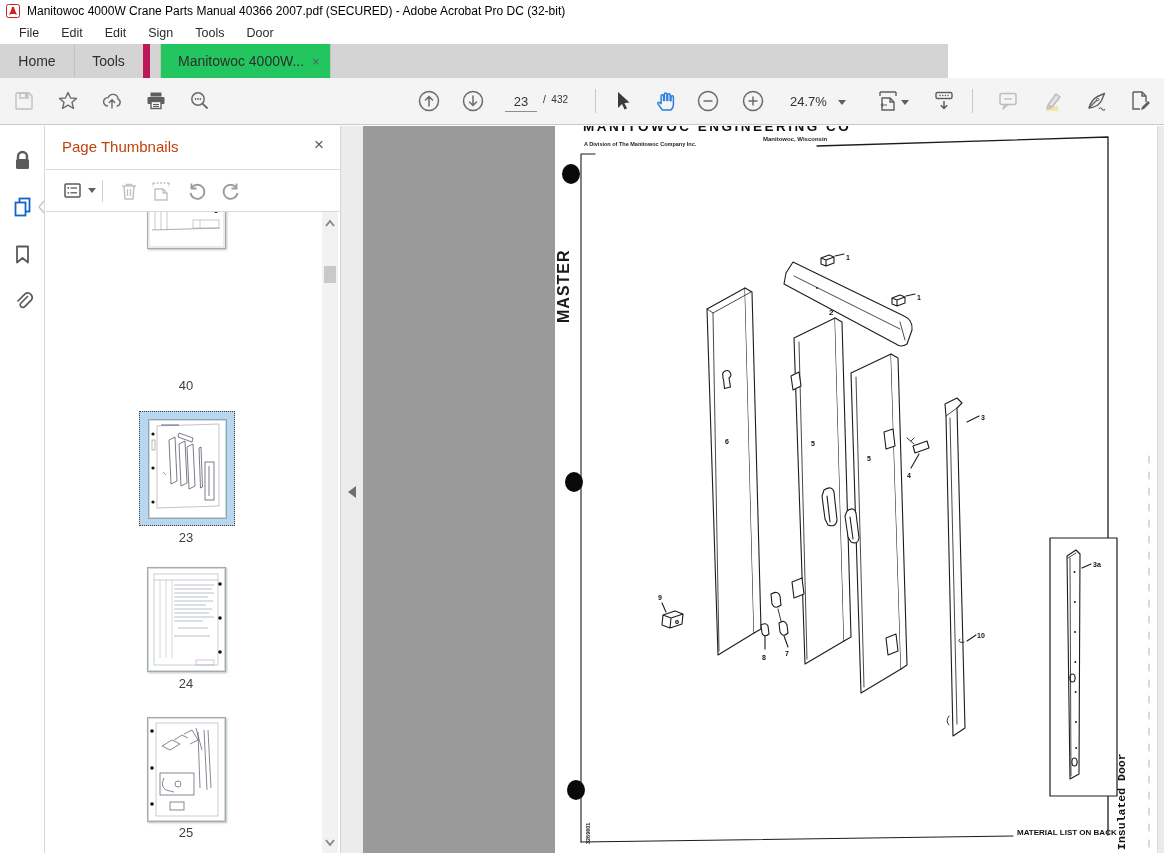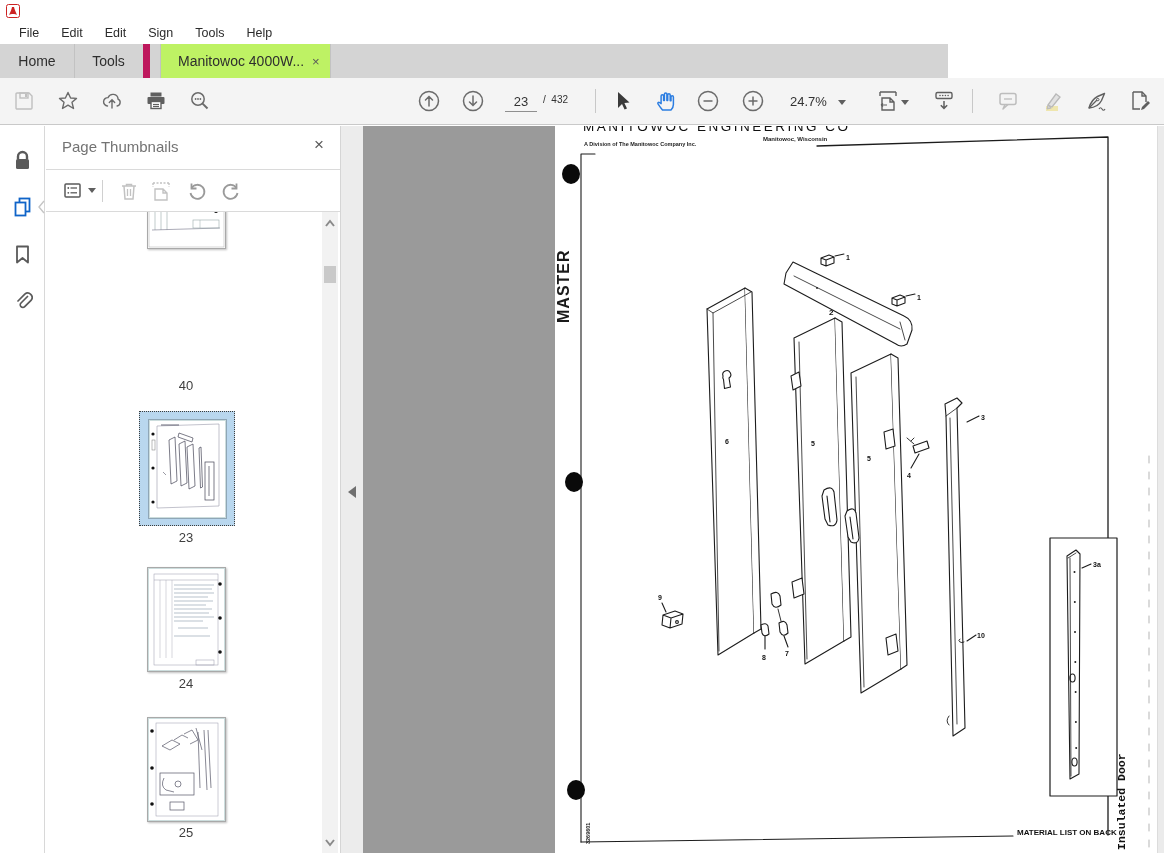--- a/index.html
+++ b/index.html
@@ -17,21 +17,21 @@
   .menubar { position:absolute; left:0; top:22px; width:1164px; height:22px; background:#fff;
              display:flex; align-items:center; padding-left:8px; }
   .menu-item { font-size:12.5px; color:#2b2b2b; padding:2px 11px 3px 11px; cursor:default; }
 
   
   .tabbar { position:absolute; left:0; top:44px; width:948px; height:34px; background:#d4d4d4; }
   .tab { position:absolute; top:0; height:34px; display:flex; align-items:center; justify-content:center;
          font-size:14px; color:#2e2e2e; }
   .tab-home { left:0; width:75px; border-right:1px solid #c2c2c2; }
   .tab-tools { left:74px; width:76px; border-right:7px solid #be185d; }
-  .tab-doc { left:160px; width:171px; background:#bef264; border-left:1px solid #c2c2c2;
+  .tab-doc { left:160px; width:171px; background:#22c55e; border-left:1px solid #c2c2c2;
              border-right:1px solid #c2c2c2; justify-content:flex-start; padding-left:17px; }
   .tab-doc .lbl { max-width:128px; overflow:hidden; white-space:nowrap; }
   .tab-close { margin-left:8px; font-size:13px; color:#5a5a5a; line-height:1; }
 
   
   .toolbar { position:absolute; left:0; top:78px; width:1164px; height:47px; background:#f4f4f4;
              border-bottom:1px solid #c9c9c9; }
   .tb { position:absolute; top:6px; width:32px; height:34px; display:flex; align-items:center;
         justify-content:center; }
   .tb svg { display:block; }
@@ -53,21 +53,21 @@
   
   .rail { position:absolute; left:0; top:0; width:45px; height:727px; background:#fff;
           border-right:1px solid #d8d8d8; }
   .rail-ic { position:absolute; left:12px; width:21px; height:21px; }
   .rail-notch { position:absolute; left:38px; top:74px; }
 
   
   .panel { position:absolute; left:46px; top:0; width:294px; height:727px; background:#fff; }
   .panel-head { position:absolute; left:0; top:0; width:294px; height:44px;
                 border-bottom:1px solid #dadada; }
-  .panel-title { position:absolute; left:16px; top:12px; font-size:15px; color:#737373; }
+  .panel-title { position:absolute; left:16px; top:12px; font-size:15px; color:#c2410c; }
   .panel-close { position:absolute; right:16px; top:10px; font-size:17px; color:#5a5a5a; line-height:1; }
   .panel-tools { position:absolute; left:0; top:44px; width:294px; height:42px;
                  border-bottom:1px solid #dadada; }
   .pt { position:absolute; top:8px; width:26px; height:26px; display:flex; align-items:center; justify-content:center; }
   .ptsep { position:absolute; left:56px; top:10px; width:1px; height:22px; background:#d0d0d0; }
 
   .thumb-list { position:absolute; left:0; top:86px; width:294px; height:641px; overflow:hidden; }
   .thumb { position:absolute; left:101px; width:79px; background:#fff; border:1px solid #a9a9a9;
            box-shadow:1px 1px 2px rgba(0,0,0,.25); }
   .thumb svg { display:block; }
@@ -86,21 +86,21 @@
   .collapse-arrow { position:absolute; left:7px; top:360px; width:0; height:0;
                     border-top:6px solid transparent; border-bottom:6px solid transparent;
                     border-right:8px solid #6f6f6f; }
 
   
   .docarea { position:absolute; left:363px; top:0; width:801px; height:727px; background:#9a9a9a; }
   .page { position:absolute; left:192px; top:0; width:602px; height:727px; background:#fff; overflow:hidden; }
   .vscroll { position:absolute; right:0; top:0; width:7px; height:727px; background:#ebebeb;
              border-left:1px solid #dcdcdc; }
 
-  .company { position:absolute; left:28px; top:-7px; font-size:13.5px; font-weight:normal;
+  .company { position:absolute; left:28px; top:-7px; font-size:13.5px; font-weight:bold;
              letter-spacing:2.5px; color:#111; white-space:nowrap; }
   .division { position:absolute; left:29px; top:15px; font-size:5.5px; font-weight:bold; color:#222; white-space:nowrap; }
   .location { position:absolute; left:208px; top:10px; font-size:6px; font-weight:bold; color:#222; white-space:nowrap; }
   .master { position:absolute; left:0px; top:97px; width:26px; height:100px;
             writing-mode:vertical-rl; transform:rotate(180deg); font-size:16px; font-weight:bold;
             letter-spacing:1px; color:#1a1a1a; }
   .dwgnum { position:absolute; left:30px; top:670px; width:10px; height:48px;
             writing-mode:vertical-rl; transform:rotate(180deg); font-size:5.5px; font-weight:bold; color:#222; }
   .matnote { position:absolute; left:462px; top:702px; font-size:8px; font-weight:bold;
              color:#111; white-space:nowrap; }
@@ -113,29 +113,30 @@
 </head>
 <body>
 
 <div class="app">
 
   <div class="titlebar">
     <svg class="acro-ic" viewBox="0 0 14 14">
       <rect x="0.5" y="0.5" width="13" height="13" rx="2" fill="#fff" stroke="#c22"></rect>
       <path d="M3,11 C4.5,8 5.5,5.5 6,3 L8,3 C8.6,5.5 9.7,8 11,11 C9,9.8 5,9.8 3,11 Z" fill="#c22"></path>
     </svg>
+    <span class="title-text">Manitowoc 4000W Crane Parts Manual 40366 2007.pdf (SECURED) - Adobe Acrobat Pro DC (32-bit)</span>
   </div>
 
   <div class="menubar">
     <span class="menu-item">File</span>
     <span class="menu-item">Edit</span>
     <span class="menu-item">Edit</span>
     <span class="menu-item">Sign</span>
     <span class="menu-item">Tools</span>
-    <span class="menu-item">Help</span>
+    <span class="menu-item">Door</span>
   </div>
 
   <div class="tabbar">
     <div class="tab tab-home">
         <span>Home</span>
       </div>
     <div class="tab tab-tools">
         <span>Tools</span>
       </div>
     <div class="tab tab-doc">

